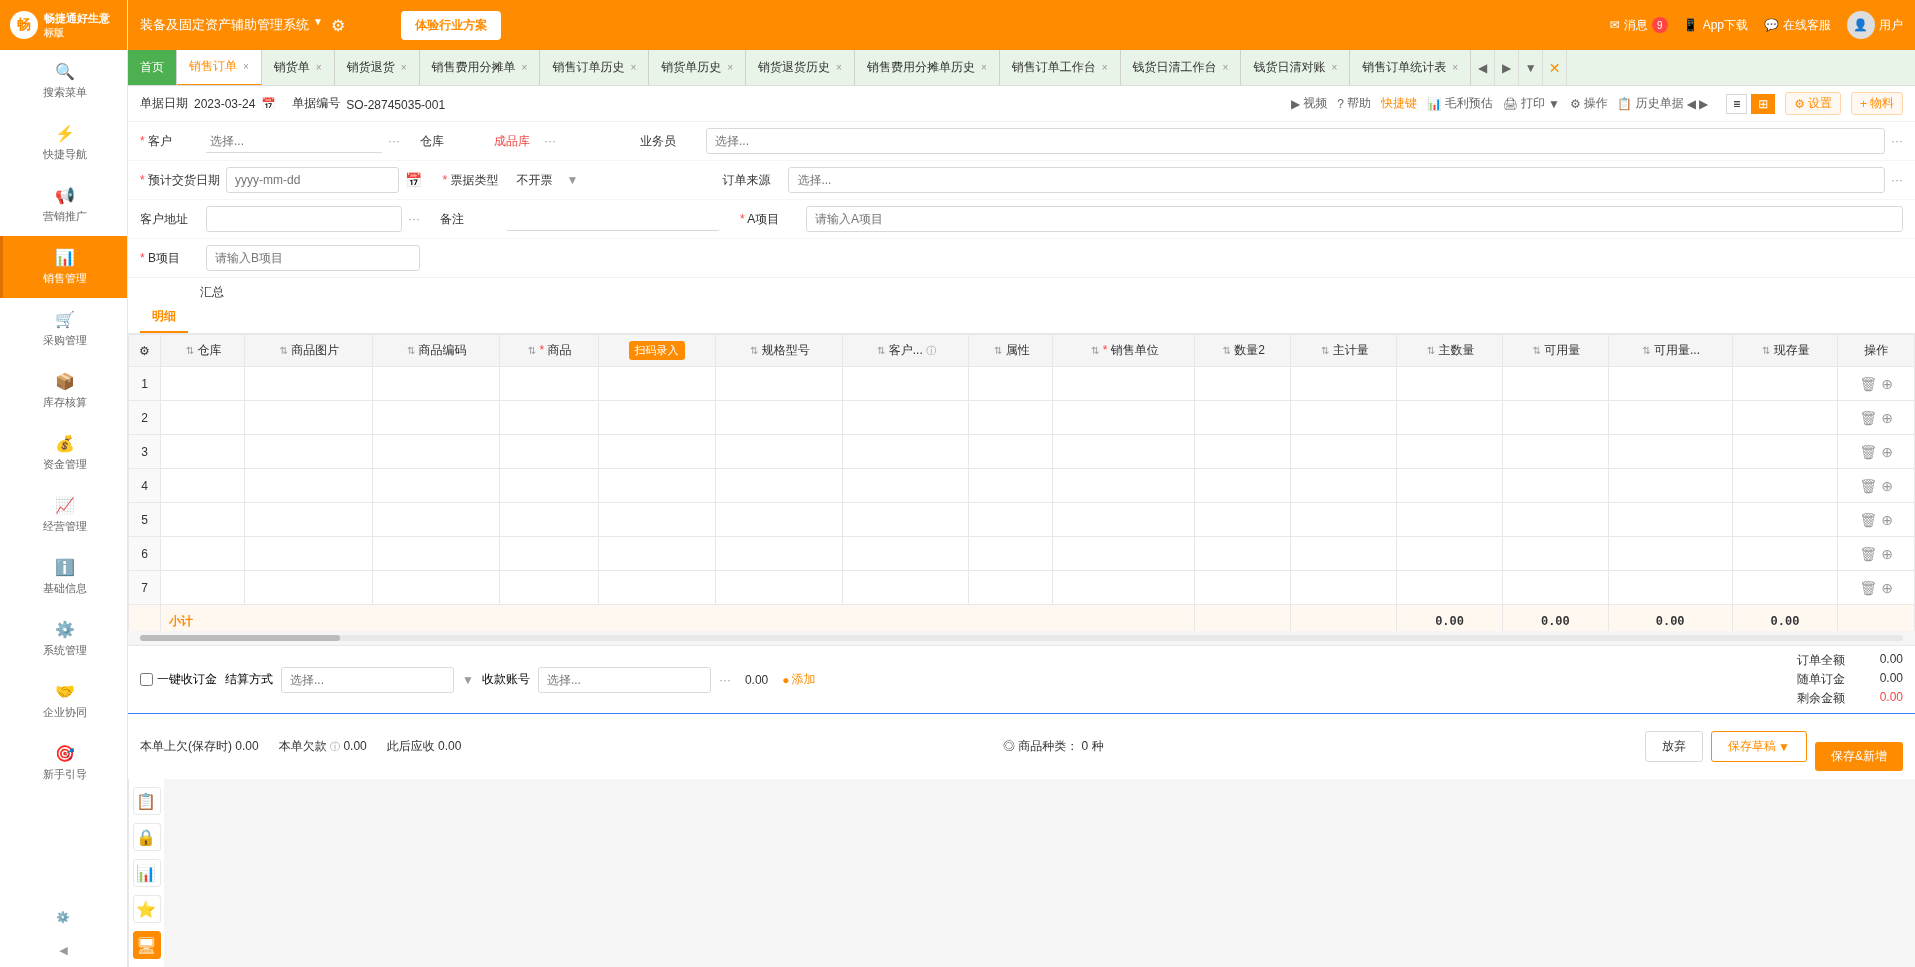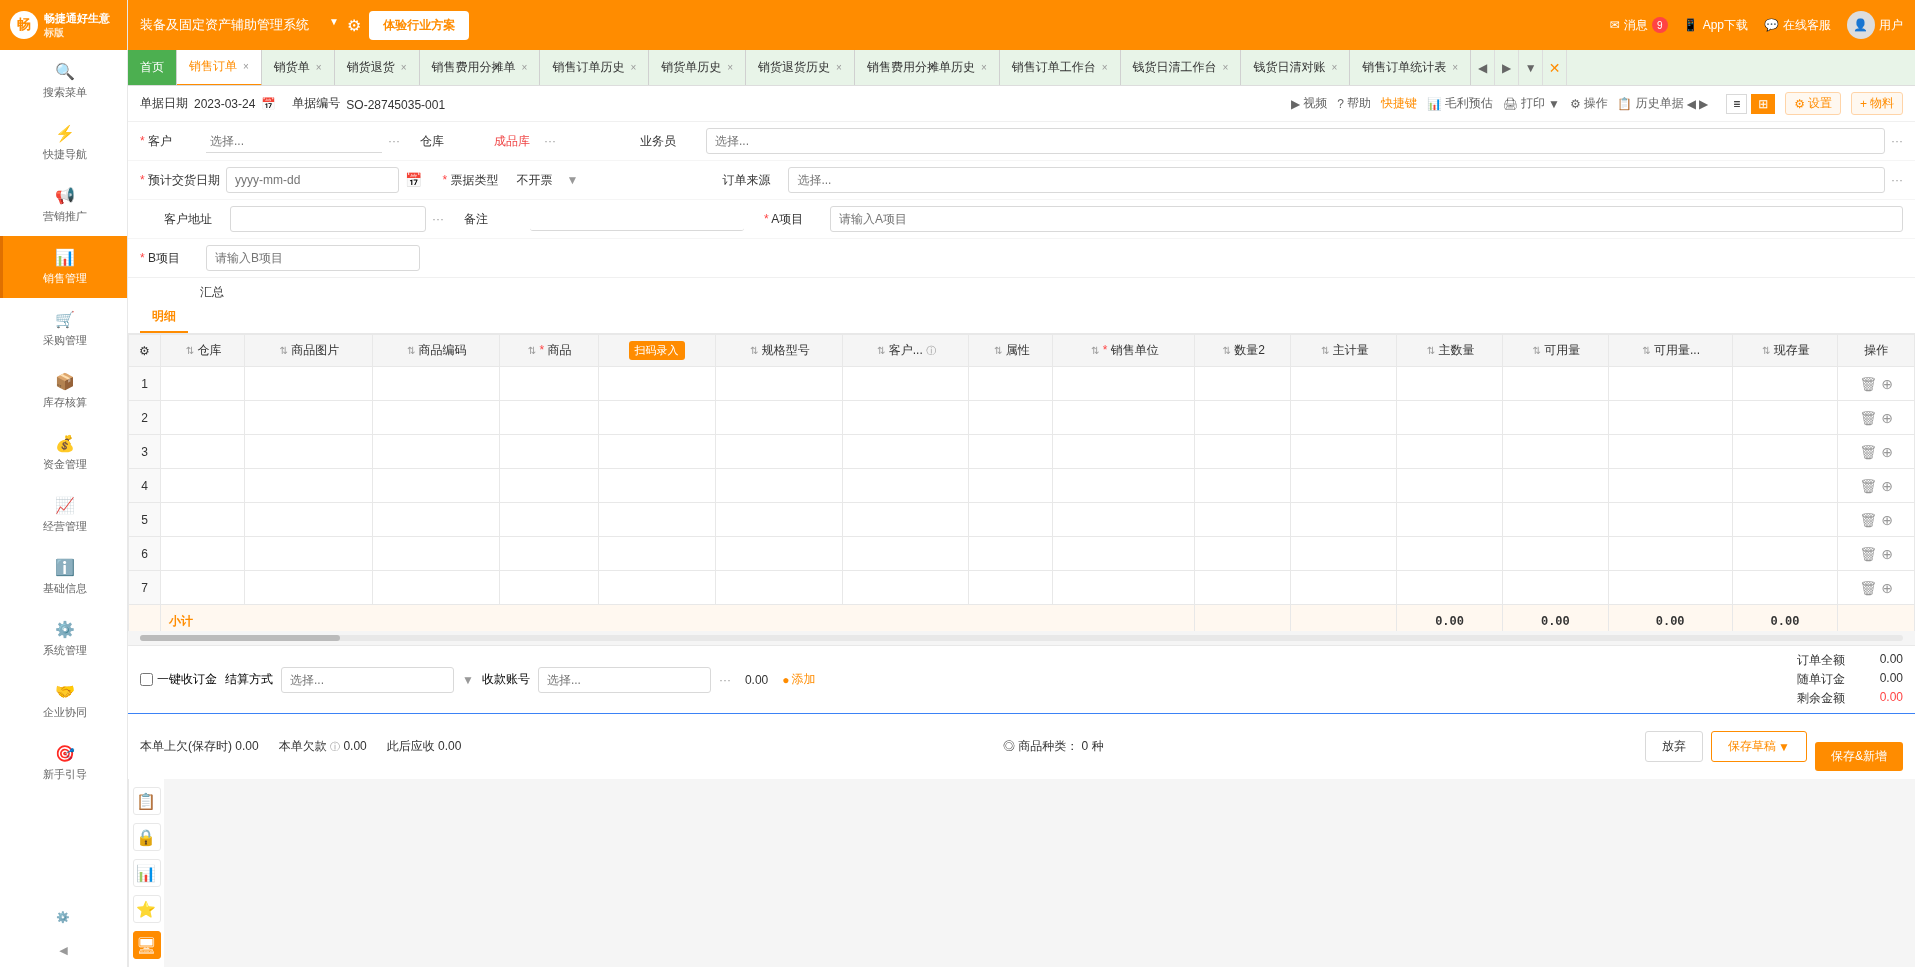--- a/index.html
+++ b/index.html
@@ -15,24 +15,24 @@
     .sidebar-menu-item .icon { font-size: 16px; }
     .sidebar-bottom { margin-top: auto; display: flex; flex-direction: column; }
     .sidebar-bottom-item { display: flex; flex-direction: column; align-items: center; padding: 10px 8px; cursor: pointer; color: #999; font-size: 11px; gap: 3px; }
 
     
     .main { flex: 1; display: flex; flex-direction: column; overflow: hidden; }
 
     
     .top-header { background: #ff8c00; height: 50px; display: flex; align-items: center; padding: 0 12px; gap: 12px; justify-content: space-between; flex-shrink: 0; }
     .top-header-left { display: flex; align-items: center; gap: 8px; }
-    .system-title { color: white; font-size: 13px; display: flex; align-items: flex-start; gap: 20px; }
+    .system-title { color: white; font-size: 13px; display: flex; align-items: flex-start; gap: 4px; }
     .system-title-arrow { color: white; font-size: 10px; }
     .gear-btn { color: white; font-size: 16px; cursor: pointer; }
-    .experience-btn { background: white; color: #ff8c00; border: none; padding: 6px 14px; border-radius: 4px; font-size: 12px; cursor: pointer; font-weight: bold; }
+    .experience-btn { background: white; color: #ff8c00; border: none; padding: 6px 14px; border-radius: 4px; font-size: 12px; cursor: pointer; font-weight: bold; margin-left: 48px; }
     .top-header-right { display: flex; align-items: center; gap: 16px; color: white; font-size: 12px; }
     .top-right-item { display: flex; align-items: center; gap: 4px; cursor: pointer; }
     .badge { background: #ff4444; color: white; border-radius: 50%; width: 16px; height: 16px; display: flex; align-items: center; justify-content: center; font-size: 10px; }
     .user-avatar { width: 28px; height: 28px; background: #ddd; border-radius: 50%; display: flex; align-items: center; justify-content: center; font-size: 12px; }
 
     
     .tab-bar { background: #e8f4e8; height: 36px; display: flex; align-items: center; overflow: hidden; flex-shrink: 0; border-bottom: 1px solid #ddd; }
     .tab { padding: 0 12px; height: 36px; display: flex; align-items: center; gap: 4px; cursor: pointer; white-space: nowrap; font-size: 12px; color: #333; border-right: 1px solid #d0d0d0; flex-shrink: 0; }
     .tab.active { background: white; color: #ff8c00; border-bottom: 2px solid #ff8c00; }
     .tab .close-x { color: #999; font-size: 10px; margin-left: 2px; }
@@ -347,21 +347,21 @@
         <span style="color:#999; cursor:pointer;">▼</span>
       </div>
       <div class="inline-field" style="flex:1;">
         <span class="lbl">订单来源</span>
         <input type="text" style="min-width: 120px; border: 1px solid rgb(217, 217, 217); border-radius: 3px; padding: 3px 8px; font-size: 12px; height: 26px; outline: none; color: rgb(187, 187, 187);" placeholder="选择...">
         <span style="color:#999; cursor:pointer;">···</span>
       </div>
     </div>
 
     <div style="background:white; padding:6px 12px; display:flex; align-items:center; gap:20px; border-bottom:1px solid #f5f5f5; flex-shrink:0;">
-      <div class="inline-field" style="min-width:280px;margin-left:24px;">
+      <div class="inline-field" style="min-width:280px;">
         <span class="lbl">客户地址</span>
         <input type="text" style="min-width: 180px; border: 1px solid rgb(217, 217, 217); border-radius: 3px; padding: 3px 8px; font-size: 12px; height: 26px; outline: none;">
         <span class="dots">···</span>
       </div>
       <div class="inline-field" style="min-width:280px;">
         <span class="lbl">备注</span>
         <input type="text" style="min-width: 200px; border-bottom: 1px solid rgb(217, 217, 217); border-top: none; border-left: none; border-right: none; padding: 2px 4px; font-size: 12px; height: 24px; outline: none;">
       </div>
       <div class="inline-field" style="flex:1;">
         <span class="lbl req">A项目</span>

